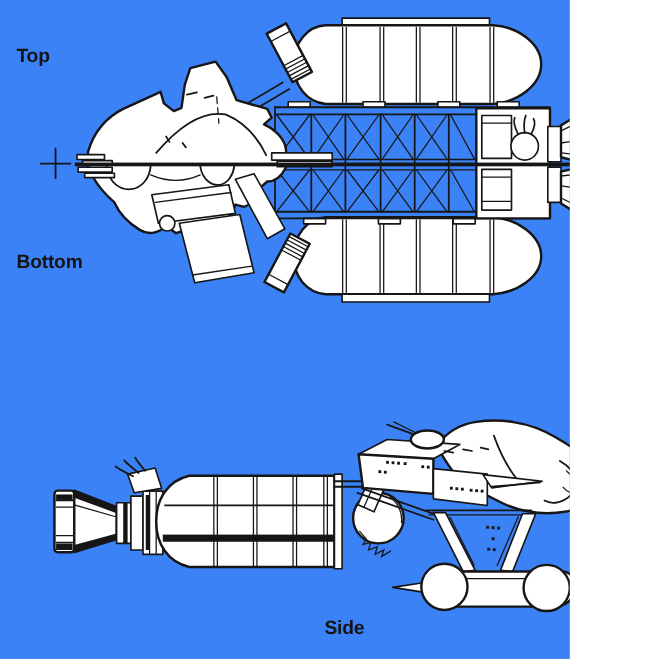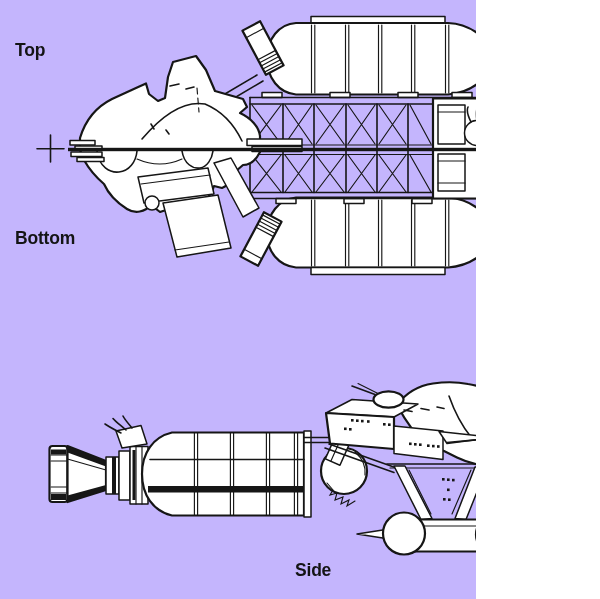--- a/index.html
+++ b/index.html
@@ -1,17 +1,17 @@
 <!DOCTYPE html>
 <html><head>
 <meta charset="utf-8">
 <style>
   html,body{margin:0;padding:0;background:#ffffff;}
-  #stage{position:relative;width:476px;height:599px;background:#c4b5fd;overflow:hidden;
-         font-family:"Liberation Sans",sans-serif;}
+  #stage{position:relative;width:476px;height:599px;background:#3b82f6;overflow:hidden;
+         font-family:"Liberation Sans",sans-serif;padding-left:42px;}
   .viewlabel{position:absolute;font-weight:700;font-size:17.5px;letter-spacing:-0.2px;color:#141414;}
   svg{position:absolute;left:0;top:0;}
   .wh{fill:#ffffff;stroke:#161616;stroke-width:2.2;stroke-linejoin:round;}
   .wh1{fill:#ffffff;stroke:#161616;stroke-width:1.5;stroke-linejoin:round;}
   .ln{fill:none;stroke:#161616;stroke-width:1.6;stroke-linecap:round;}
   .lt{fill:none;stroke:#161616;stroke-width:1.15;stroke-linecap:round;}
   .bk{fill:#161616;stroke:none;}
 </style>
 </head>
 <body>

